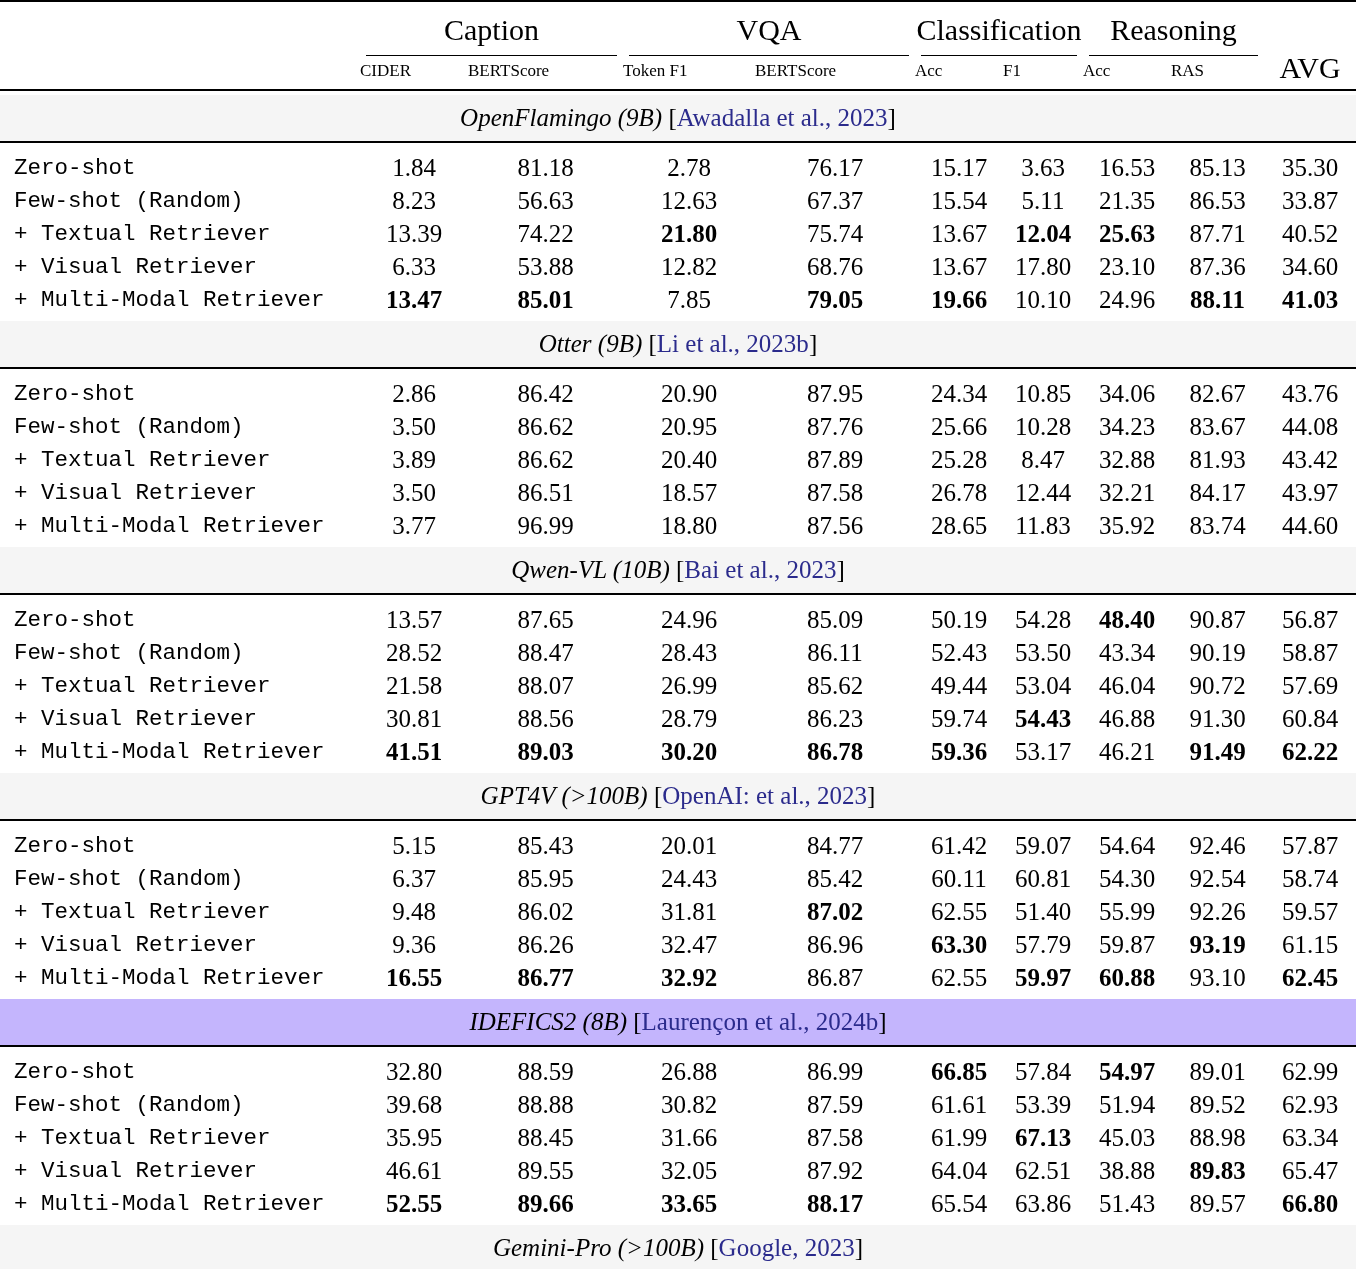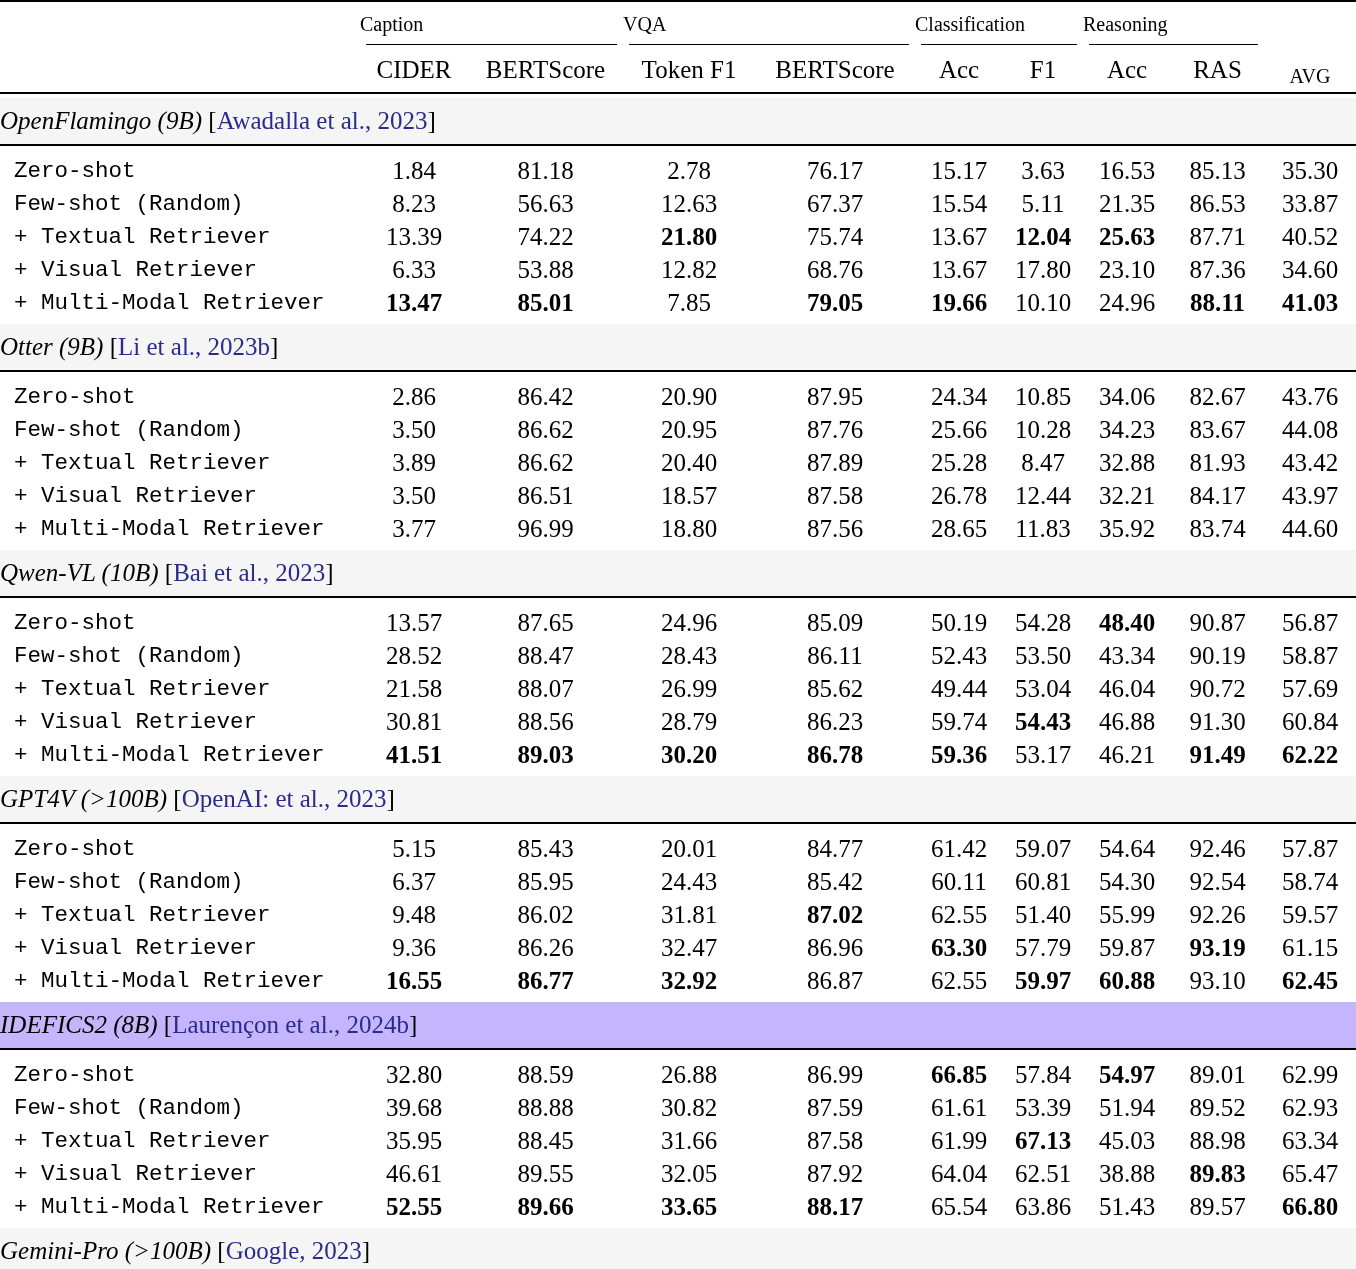--- a/index.html
+++ b/index.html
@@ -47,55 +47,55 @@
   }
   .rule-top    { height: 5px; }
 
   .hline-thick {
     border-top: 2.2px solid #000;
     height: 0;
   }
 
   
   tr.group-row td {
-    font-size: 20px;
+    text-align: center;
+    font-size: 30px;
     padding: 7px 0 4px 0;
     vertical-align: bottom;
     white-space: nowrap;
   }
 
   
   tr.cmid-row td { padding: 0; height: 6px; line-height: 0; font-size: 0; }
   td.cmid {
     position: relative;
   }
   td.cmid > i {
     display: block;
     border-top: 1.1px solid #000;
     margin: 2px 6px 0 6px;
     height: 0;
   }
 
   
   tr.sub-row td {
-    text-align: center;
-    font-size: 25px;
-    padding: 10px 0 8px 0;
+    font-size: 17px;
+    padding: 4px 0 8px 0;
     white-space: nowrap;
   }
   td.avg-cell {
     text-align: center;
     font-size: 26px;
     white-space: nowrap;
   }
 
   
   tr.section-row td {
     background: #f5f5f5;
-    text-align: left;
+    text-align: center;
     font-size: 25px;
     padding: 9px 0 9px 0;
     white-space: nowrap;
   }
   .model-name {
     font-style: italic;
   }
   .cite-bracket { color: #000; }
   .cite-link { color: #2b2b8c; }
 

